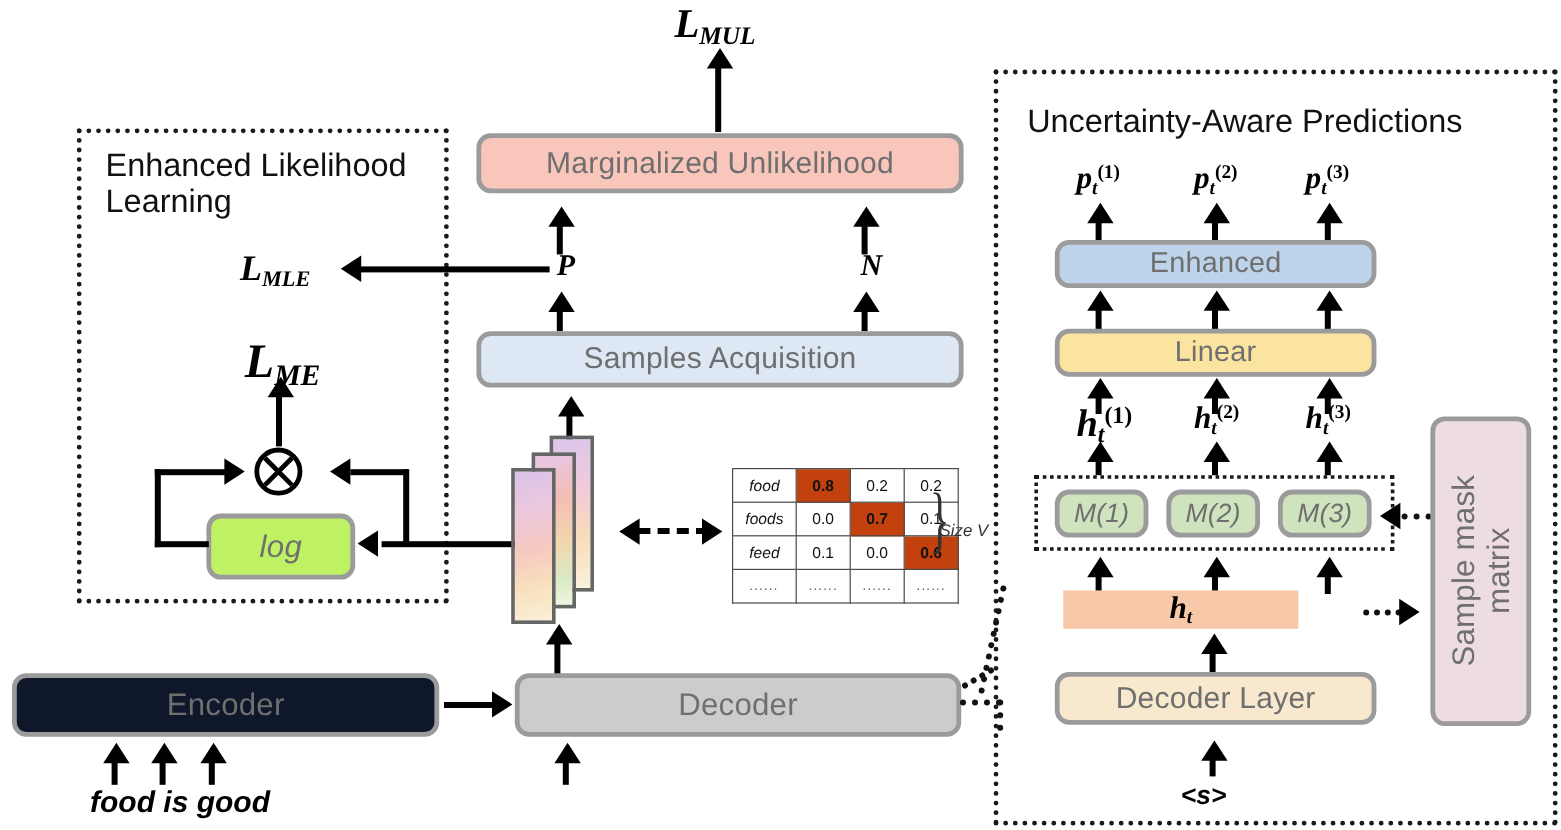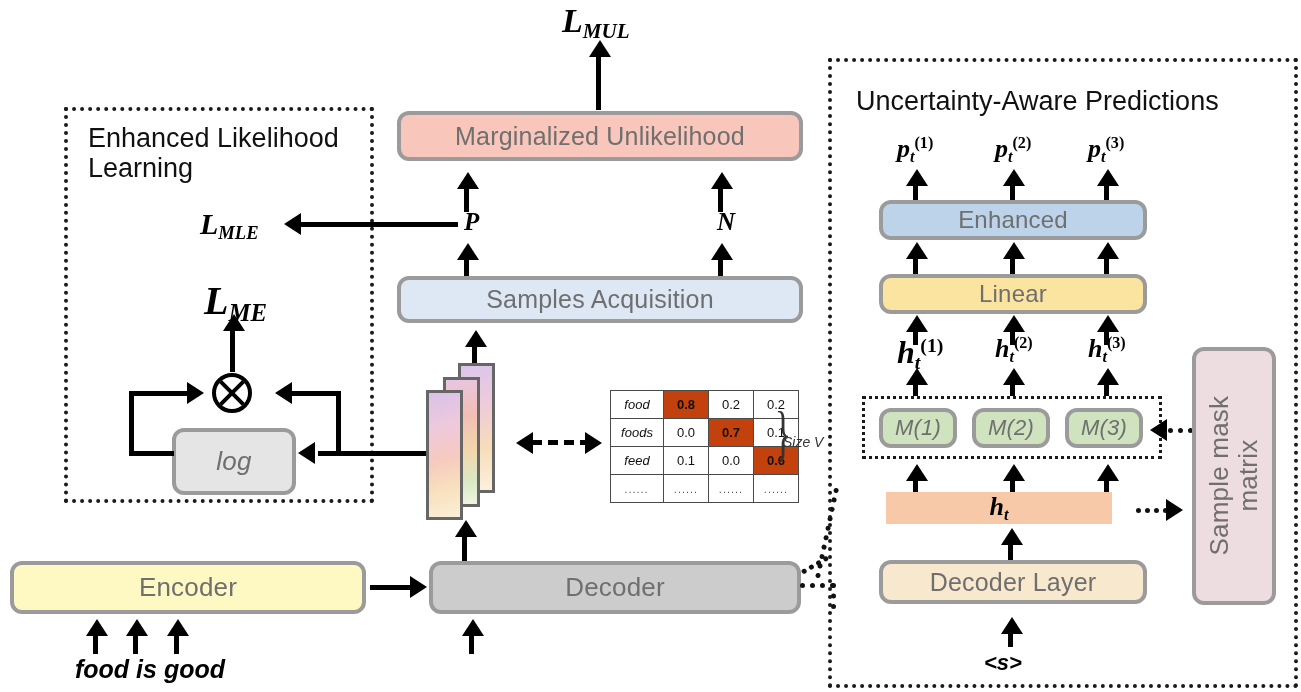--- a/index.html
+++ b/index.html
@@ -146,21 +146,21 @@
   <div class="ahead-left" style="left:284px;top:213px;"></div>
 
   <div class="vline" style="left:230px;top:328px;height:44px;"></div>
   <div class="ahead-up" style="left:223px;top:314px;"></div>
 
   <div class="otimes" style="left:212px;top:373px;width:40px;height:40px;">
     <span style="transform:translate(-50%,-50%) rotate(45deg);"></span>
     <span style="transform:translate(-50%,-50%) rotate(-45deg);"></span>
   </div>
 
-  <div class="mod" style="left:172px;top:428px;width:124px;height:67px;background:#e5e5e5;font-size:26px;font-style:italic;">log</div>
+  <div class="mod" style="left:172px;top:428px;width:124px;height:55px;background:#bef264;font-size:26px;font-style:italic;">log</div>
 
   <div class="vline" style="left:129px;top:391px;height:65px;"></div>
   <div class="hline" style="left:129px;top:451px;width:45px;"></div>
   <div class="hline" style="left:129px;top:391px;width:60px;"></div>
   <div class="ahead-right" style="left:187px;top:382px;"></div>
 
   <div class="hline" style="left:318px;top:451px;width:130px;"></div>
   <div class="ahead-left" style="left:298px;top:442px;"></div>
   <div class="vline" style="left:336px;top:391px;height:63px;"></div>
   <div class="hline" style="left:292px;top:391px;width:48px;"></div>
@@ -220,21 +220,21 @@
       <td class="word dots">......</td>
       <td class="dots">......</td>
       <td class="dots">......</td>
       <td class="dots">......</td>
     </tr>
   </tbody>
     </table>
   <div class="brace" style="left:768px;top:398px;">}</div>
   <div class="sizev" style="left:783px;top:434px;">Size V</div>
 
-  <div class="mod" style="left:10px;top:561px;width:356px;height:53px;background:#fef9c3;font-size:26px;text-align:center;">Encoder</div>
+  <div class="mod" style="left:10px;top:561px;width:356px;height:53px;background:#0f172a;font-size:26px;text-align:center;">Encoder</div>
 
   <div class="hline" style="left:370px;top:585px;width:45px;"></div>
   <div class="ahead-right" style="left:410px;top:576px;"></div>
 
   <div class="mod" style="left:429px;top:561px;width:372px;height:53px;background:#cccccc;font-size:26px;">Decoder</div>
 
   <div class="vline" style="left:93px;top:632px;height:22px;"></div>
   <div class="ahead-up" style="left:86px;top:619px;"></div>
   <div class="vline" style="left:133px;top:632px;height:22px;"></div>
   <div class="ahead-up" style="left:126px;top:619px;"></div>
@@ -315,21 +315,21 @@
   <div class="ddot-h" style="left:1168px;top:428px;width:25px;"></div>
   <div class="ahead-left" style="left:1150px;top:419px;"></div>
 
   <div class="vline" style="left:913px;top:477px;height:18px;"></div>
   <div class="ahead-up" style="left:906px;top:464px;"></div>
   <div class="vline" style="left:1010px;top:477px;height:18px;"></div>
   <div class="ahead-up" style="left:1003px;top:464px;"></div>
   <div class="vline" style="left:1104px;top:477px;height:18px;"></div>
   <div class="ahead-up" style="left:1097px;top:464px;"></div>
 
-  <div class="abs" style="left:886px;top:492px;width:226px;height:32px;background:#f7c9a8;display:flex;align-items:center;justify-content:center;">
+  <div class="abs" style="left:886px;top:492px;width:196px;height:32px;background:#f7c9a8;display:flex;align-items:center;justify-content:center;">
     <span class="math" style="position:static;font-size:26px;">
       <span>h</span><span class="sub">t</span>
     </span>
   </div>
 
   <div class="ddot-h" style="left:1136px;top:508px;width:32px;"></div>
   <div class="ahead-right" style="left:1166px;top:499px;"></div>
 
   <div class="vline" style="left:1008px;top:541px;height:20px;"></div>
   <div class="ahead-up" style="left:1001px;top:528px;"></div>

